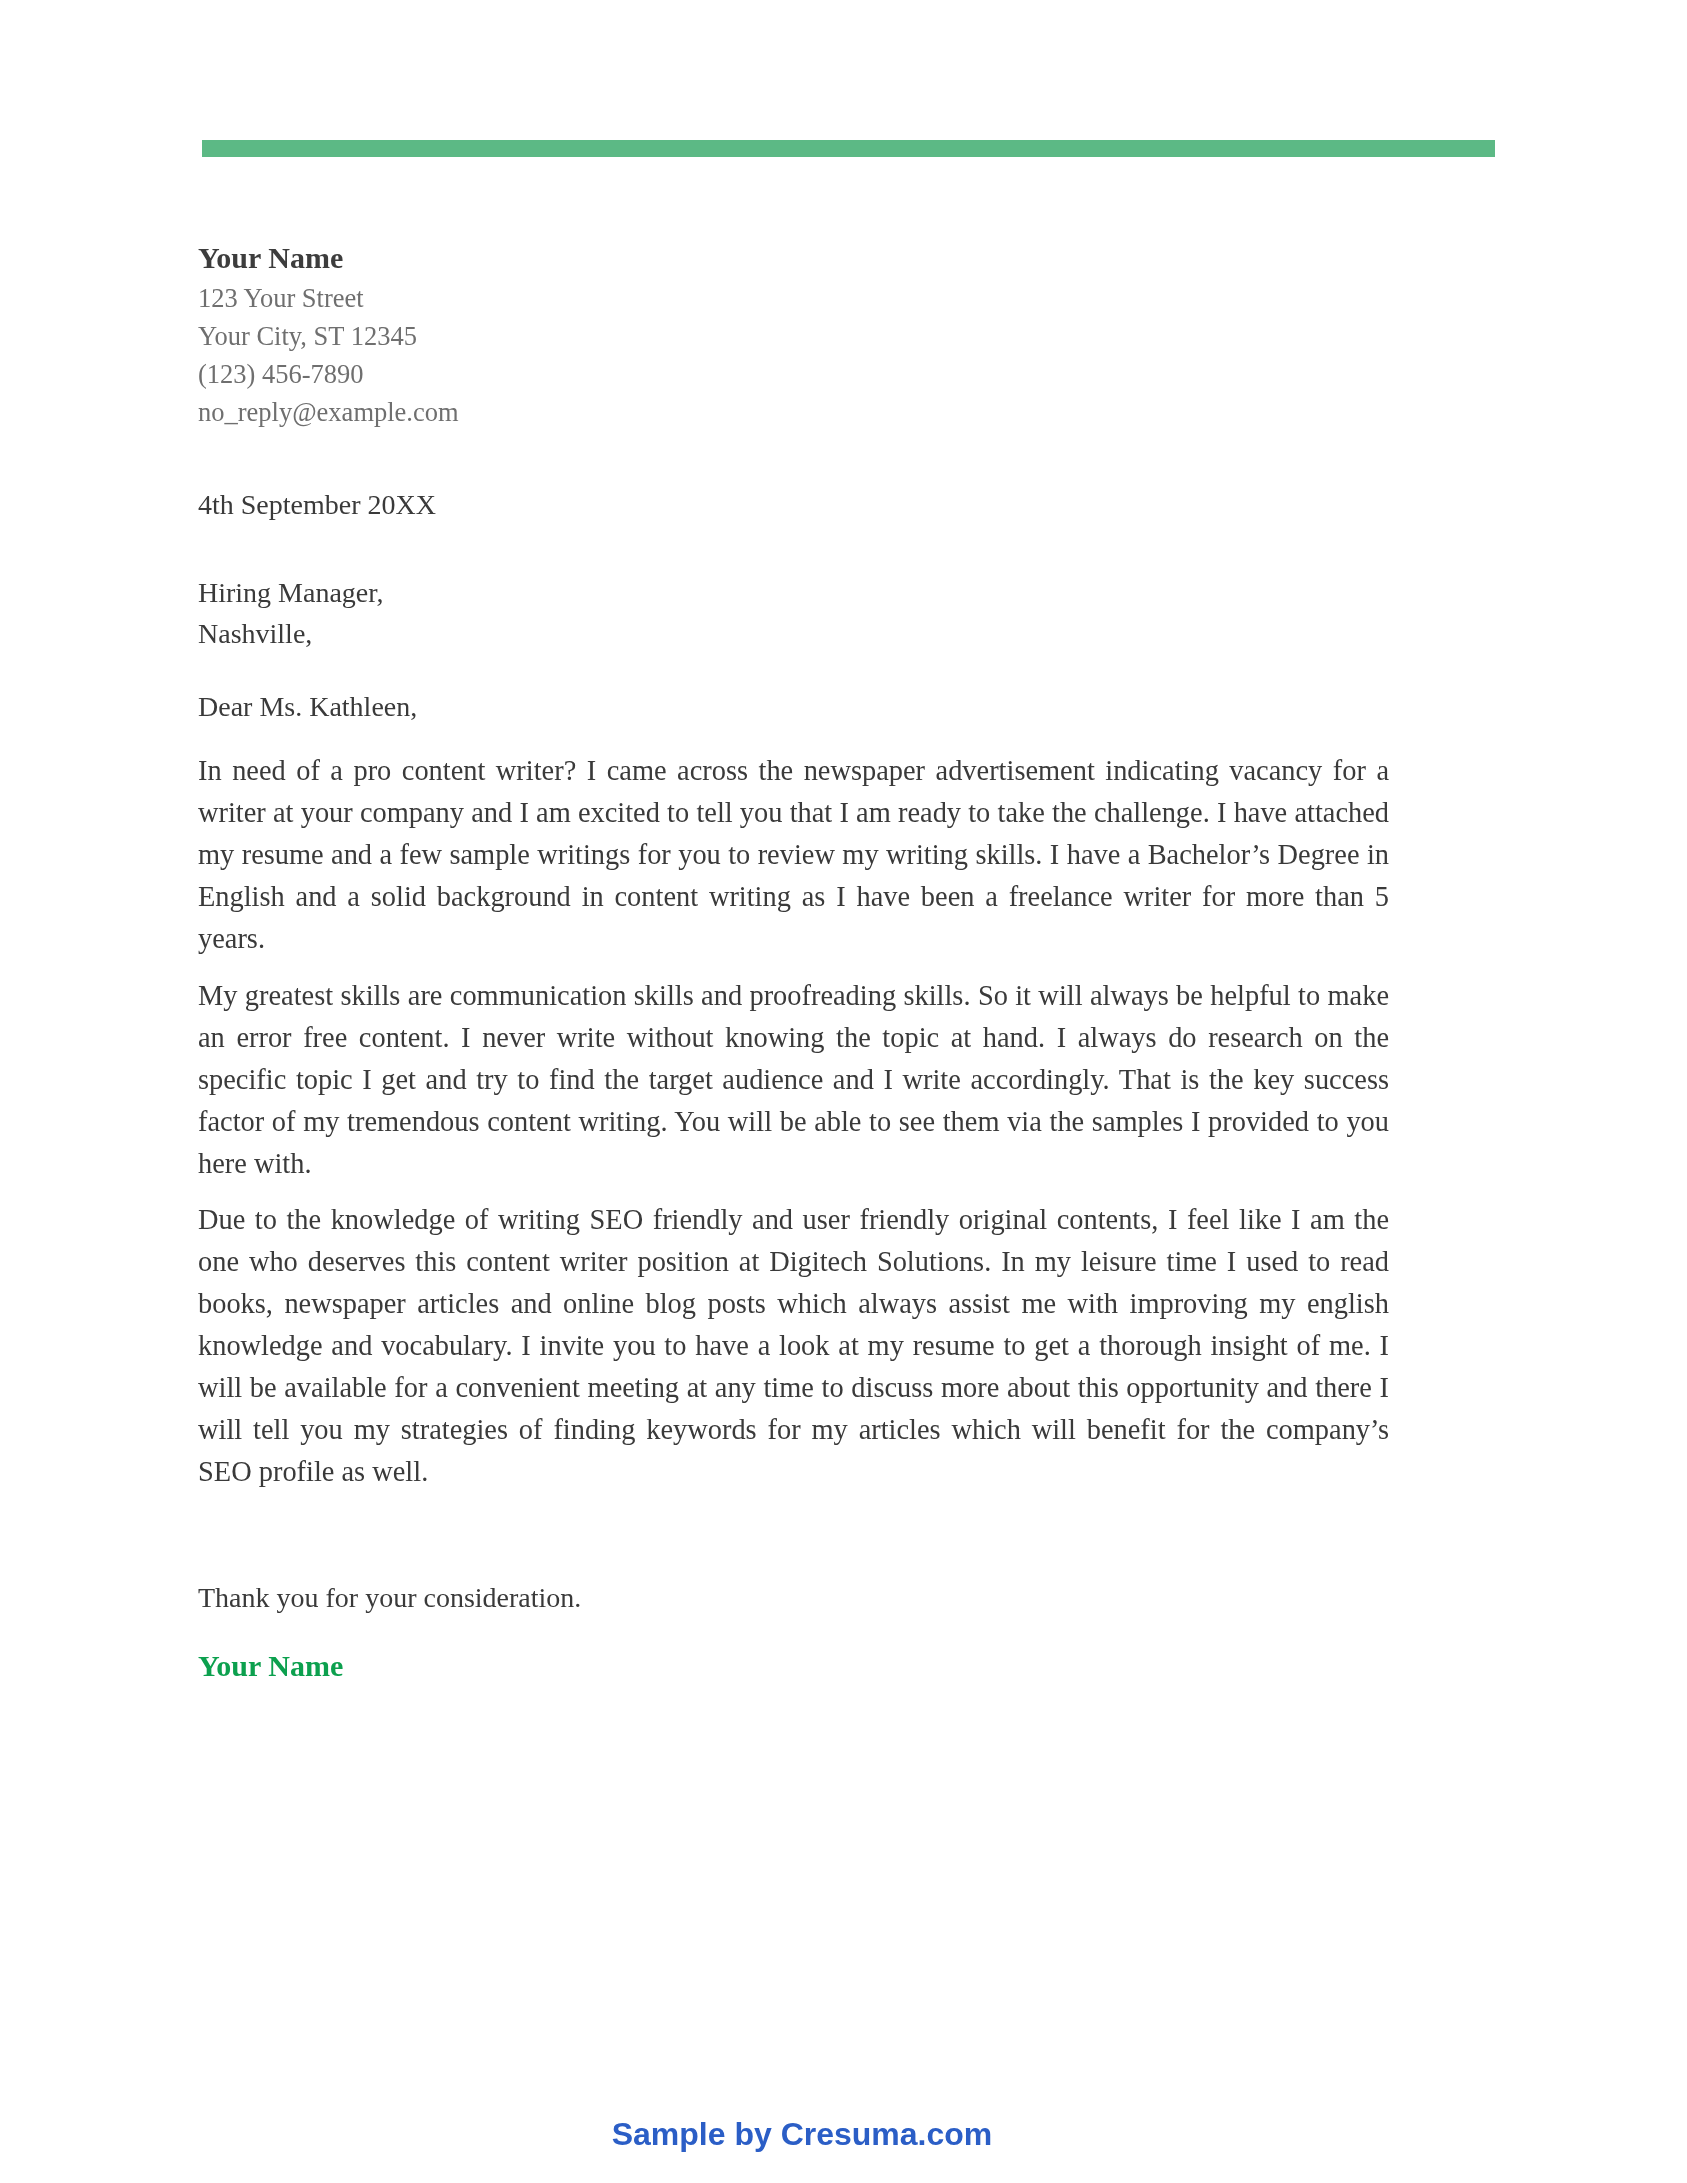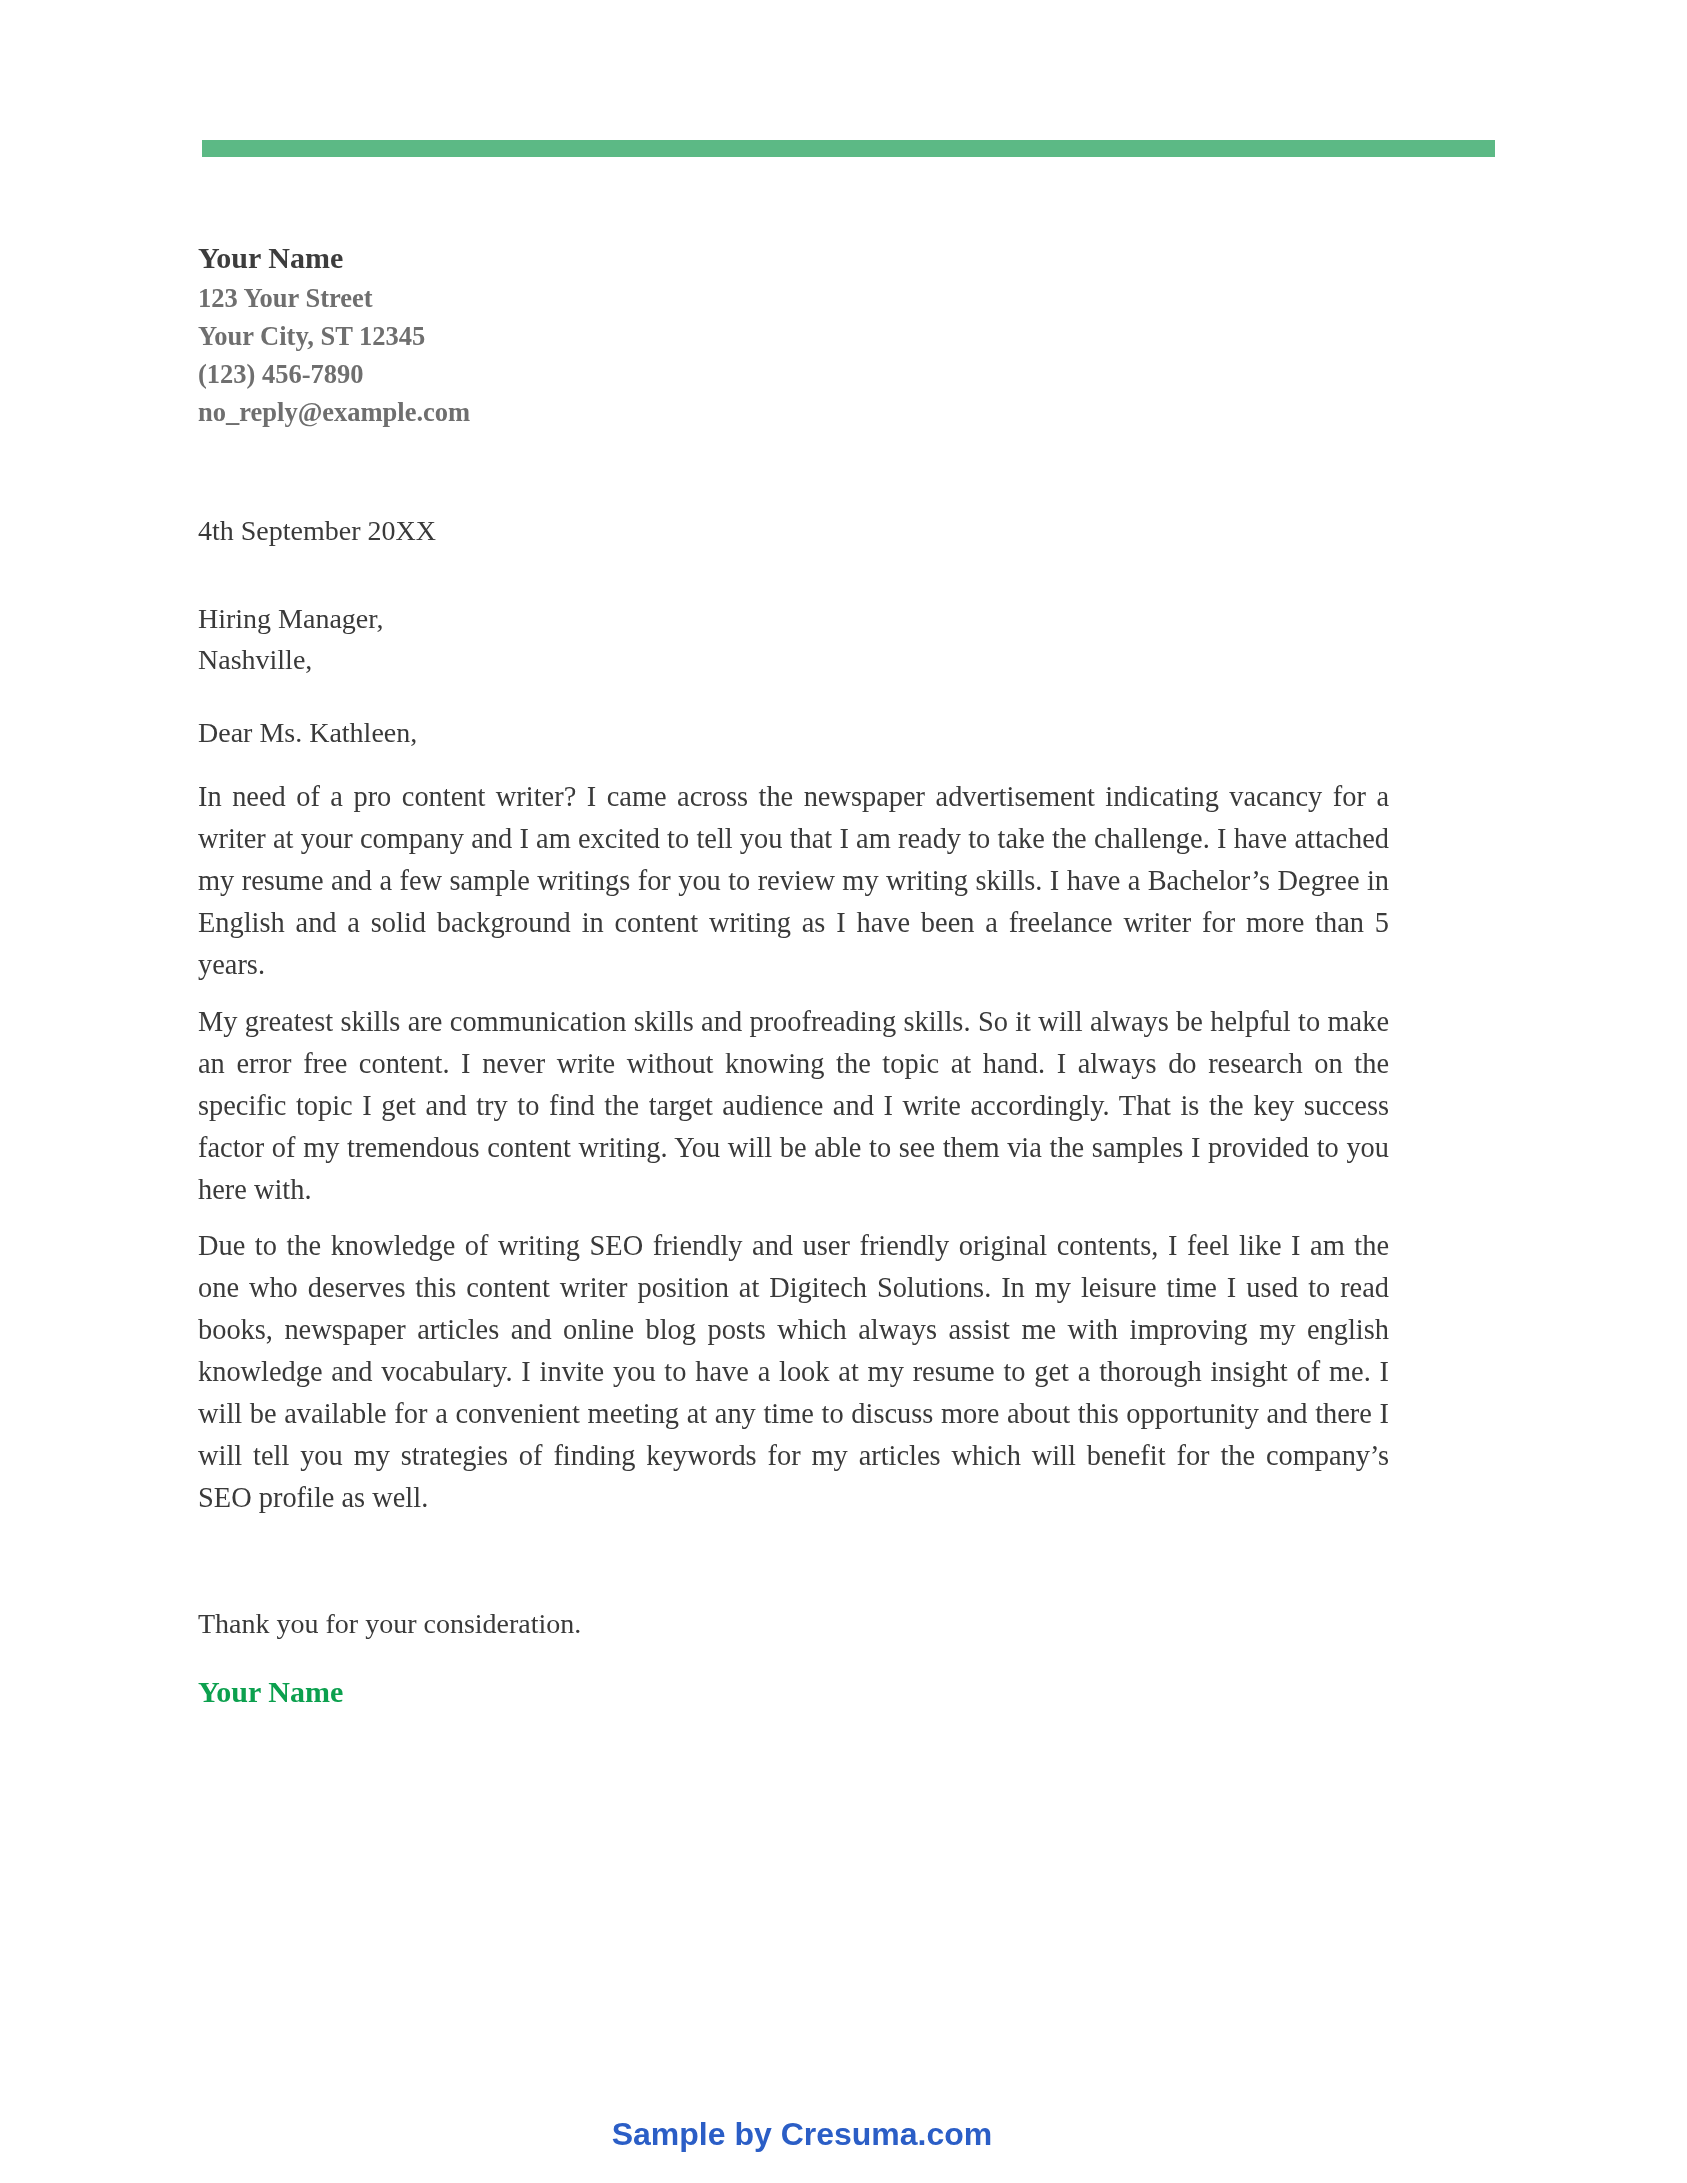--- a/index.html
+++ b/index.html
@@ -34,24 +34,23 @@
   .sender-name {
     font-size: 30px;
     font-weight: bold;
     line-height: 42px;
     color: #3d3d3d;
   }
   .sender-line {
     font-size: 26.5px;
     line-height: 38px;
     color: #6f6f6f;
-    font-weight: bold;
   }
   .date-line {
-    margin-top: 81px;
+    margin-top: 55px;
     font-size: 28px;
     line-height: 38px;
     color: #3a3a3a;
   }
   .recipient {
     margin-top: 48px;
   }
   .recipient-line {
     font-size: 28px;
     line-height: 41px;

